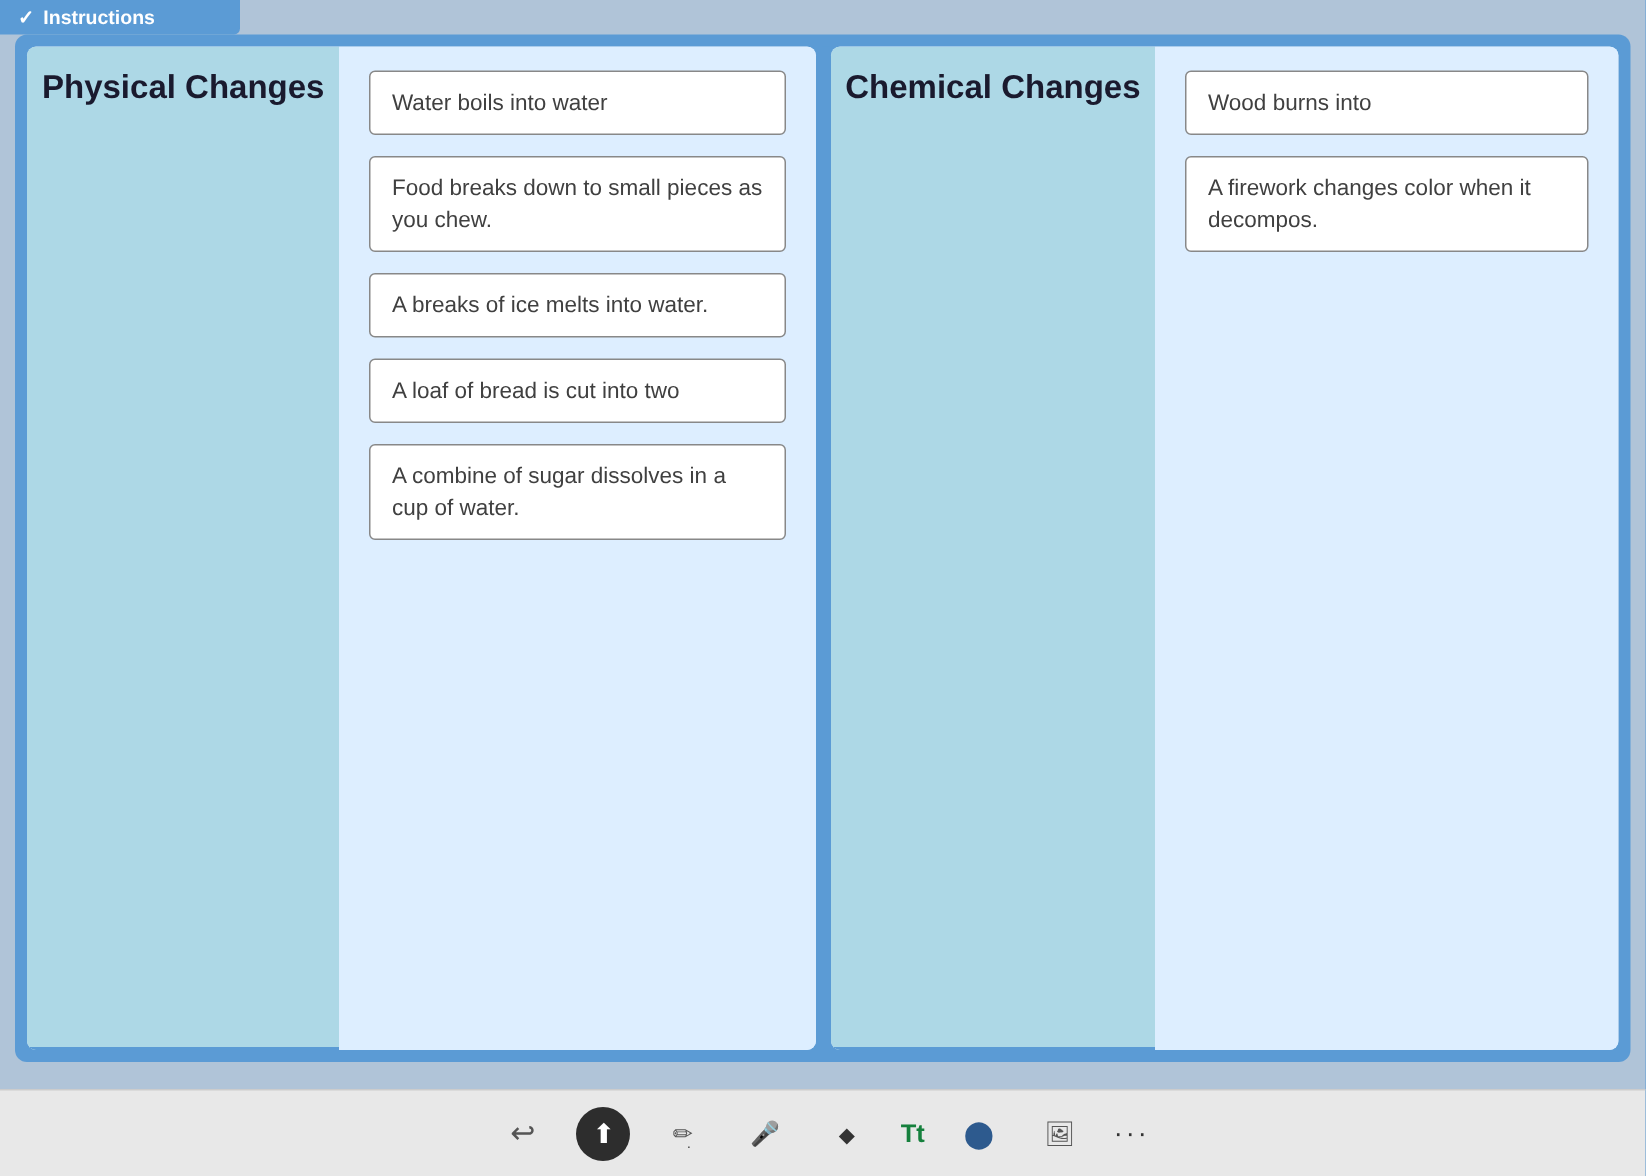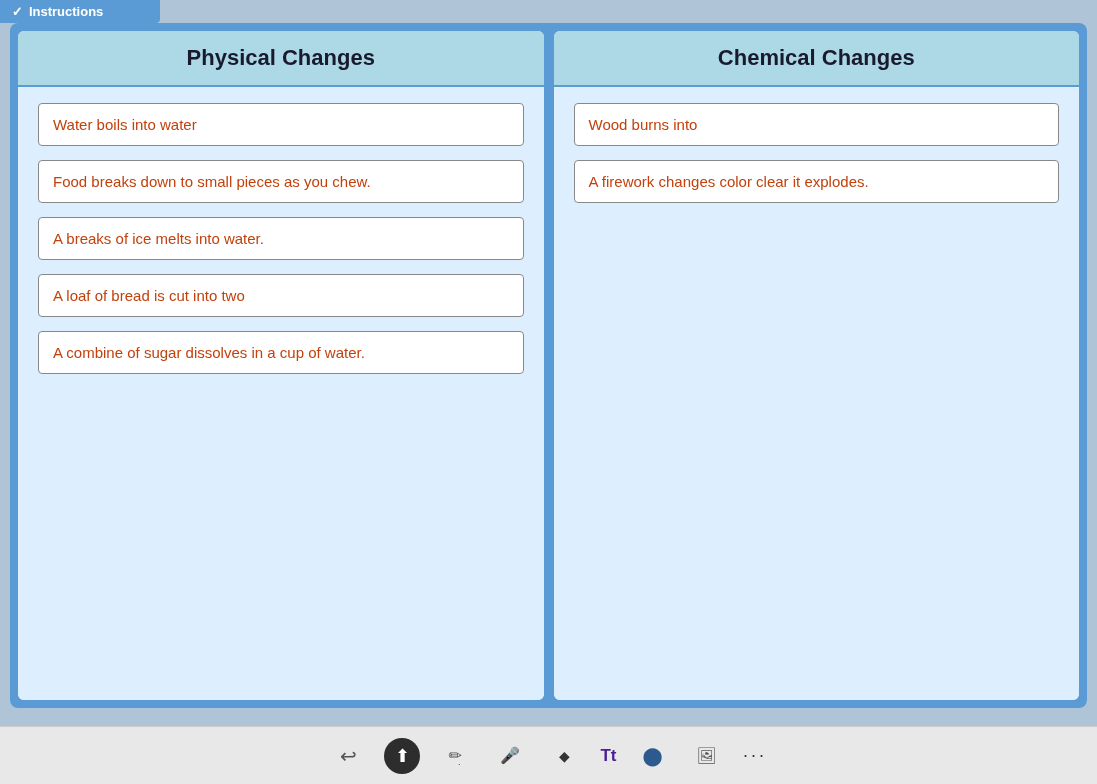--- a/index.html
+++ b/index.html
@@ -43,21 +43,21 @@
     
     .columns {
       display: flex;
       flex: 1;
       gap: 0;
     }
 
     .column {
       flex: 1;
       display: flex;
-      flex-direction: column;
+      flex-direction: row;
       background: #d6e8f7;
       border-radius: 6px;
       padding: 0;
       overflow: hidden;
     }
 
     .column:first-child {
       margin-right: 4px;
     }
 
@@ -80,21 +80,21 @@
       background: #ddeeff;
     }
 
     
     .card {
       background: white;
       border: 1.5px solid #888;
       border-radius: 4px;
       padding: 10px 14px;
       font-size: 15px;
-      color: #c2410c;
+      color: #404040;
       line-height: 1.4;
       cursor: pointer;
     }
 
     
     .toolbar {
       height: 58px;
       background: #e8e8e8;
       display: flex;
       align-items: center;
@@ -122,21 +122,21 @@
       color: white;
     }
 
     .toolbar-btn.light {
       color: #555;
     }
 
     .toolbar-text {
       font-size: 17px;
       font-weight: bold;
-      color: #4c1d95;
+      color: #15803d;
       cursor: pointer;
     }
 
     .three-dots {
       font-size: 18px;
       color: #333;
       cursor: pointer;
       letter-spacing: 2px;
     }
 
@@ -178,21 +178,21 @@
       </div>
     </div>
 
     <div class="divider"></div>
 
     <div class="column">
       <div class="column-header">Chemical Changes</div>
       <div class="column-body">
 
         <div class="card">Wood burns into</div>
-        <div class="card">A firework changes color clear it explodes.</div>
+        <div class="card">A firework changes color when it decompos.</div>
 
       </div>
     </div>
 
   </div>
 </div>
 
 <div class="toolbar">
   <button class="toolbar-btn light undo-btn">↩</button>
   <button class="toolbar-btn dark">

